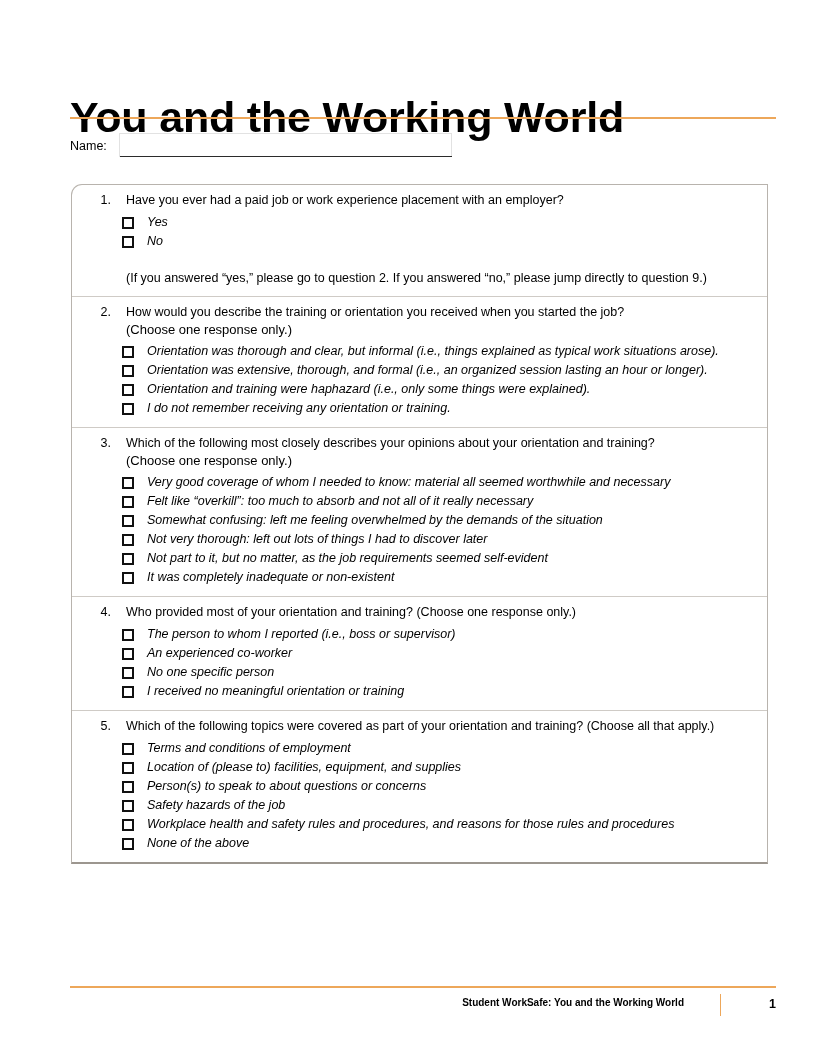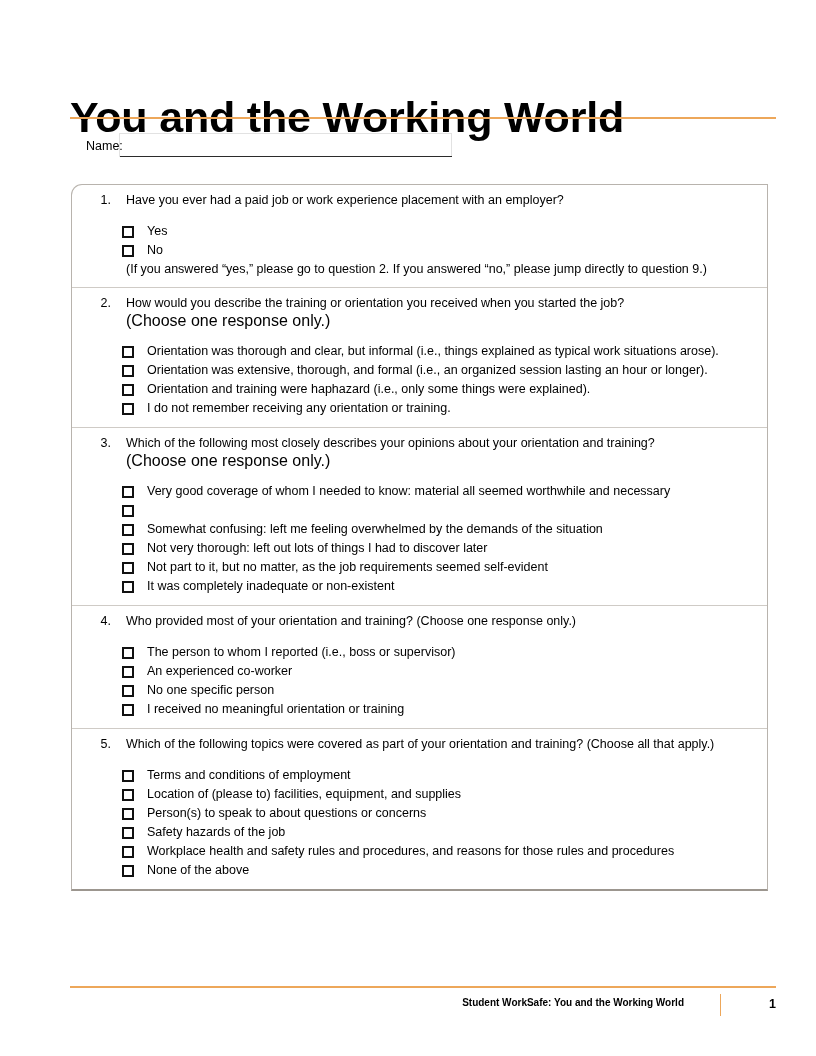--- a/index.html
+++ b/index.html
@@ -49,21 +49,21 @@
   
   .name-row {
     position: absolute;
     left: 70px;
     top: 133px;
     width: 390px;
     height: 26px;
   }
   .name-label {
     position: absolute;
-    left: 16px;
+    left: 0;
     top: 6px;
     font-size: 12.5px;
     color: #000;
     white-space: nowrap;
   }
   .name-box {
     position: absolute;
     left: 49px;
     top: 0px;
     width: 333px;
@@ -116,27 +116,28 @@
     width: 26px;
     text-align: right;
     font-size: 12.5px;
     line-height: 17px;
   }
   .qtext {
     font-size: 12.5px;
     line-height: 17px;
   }
   .qsub {
-    font-size: 16px;
+    font-size: 13px;
     line-height: 17px;
   }
 
   .opts {
-    margin-top: 13px;
+    margin-top: 4px;
     padding-left: 0;
+    font-style: italic;
   }
   .opt {
     position: relative;
     padding-left: 62px;
     min-height: 19px;
     line-height: 19px;
     font-size: 12.5px;
   }
   .cbox {
     position: absolute;
@@ -214,21 +215,21 @@
   <div class="qtable" id="questions-table">
       <div class="qrow">
         <div class="qhead">
           <span class="qnum">1.</span>
           <div class="qtext">Have you ever had a paid job or work experience placement with an employer?</div>
         </div>
         <div class="opts">
           <div class="opt"><span class="cbox"></span><span class="opt-label">Yes</span></div>
           <div class="opt"><span class="cbox"></span><span class="opt-label">No</span></div>
         </div>
-        <div class="qhead" style="margin-top: 1px;">
+        <div class="qhead" style="margin-top: 19px;">
           <div class="qtext">(If you answered “yes,” please go to question 2. If you answered “no,” please jump directly to question 9.)</div>
         </div>
       </div>
       <div class="qrow">
         <div class="qhead">
           <span class="qnum">2.</span>
           <div class="qtext">How would you describe the training or orientation you received when you started the job?</div>
           <div class="qsub">(Choose one response only.)</div>
         </div>
         <div class="opts">
@@ -239,21 +240,21 @@
         </div>
       </div>
       <div class="qrow">
         <div class="qhead">
           <span class="qnum">3.</span>
           <div class="qtext">Which of the following most closely describes your opinions about your orientation and training?</div>
           <div class="qsub">(Choose one response only.)</div>
         </div>
         <div class="opts">
           <div class="opt"><span class="cbox"></span><span class="opt-label">Very good coverage of whom I needed to know: material all seemed worthwhile and necessary</span></div>
-          <div class="opt"><span class="cbox"></span></div>
+          <div class="opt"><span class="cbox"></span><span class="opt-label">Felt like “overkill”: too much to absorb and not all of it really necessary</span></div>
           <div class="opt"><span class="cbox"></span><span class="opt-label">Somewhat confusing: left me feeling overwhelmed by the demands of the situation</span></div>
           <div class="opt"><span class="cbox"></span><span class="opt-label">Not very thorough: left out lots of things I had to discover later</span></div>
           <div class="opt"><span class="cbox"></span><span class="opt-label">Not part to it, but no matter, as the job requirements seemed self-evident</span></div>
           <div class="opt"><span class="cbox"></span><span class="opt-label">It was completely inadequate or non-existent</span></div>
         </div>
       </div>
       <div class="qrow">
         <div class="qhead">
           <span class="qnum">4.</span>
           <div class="qtext">Who provided most of your orientation and training? (Choose one response only.)</div>

